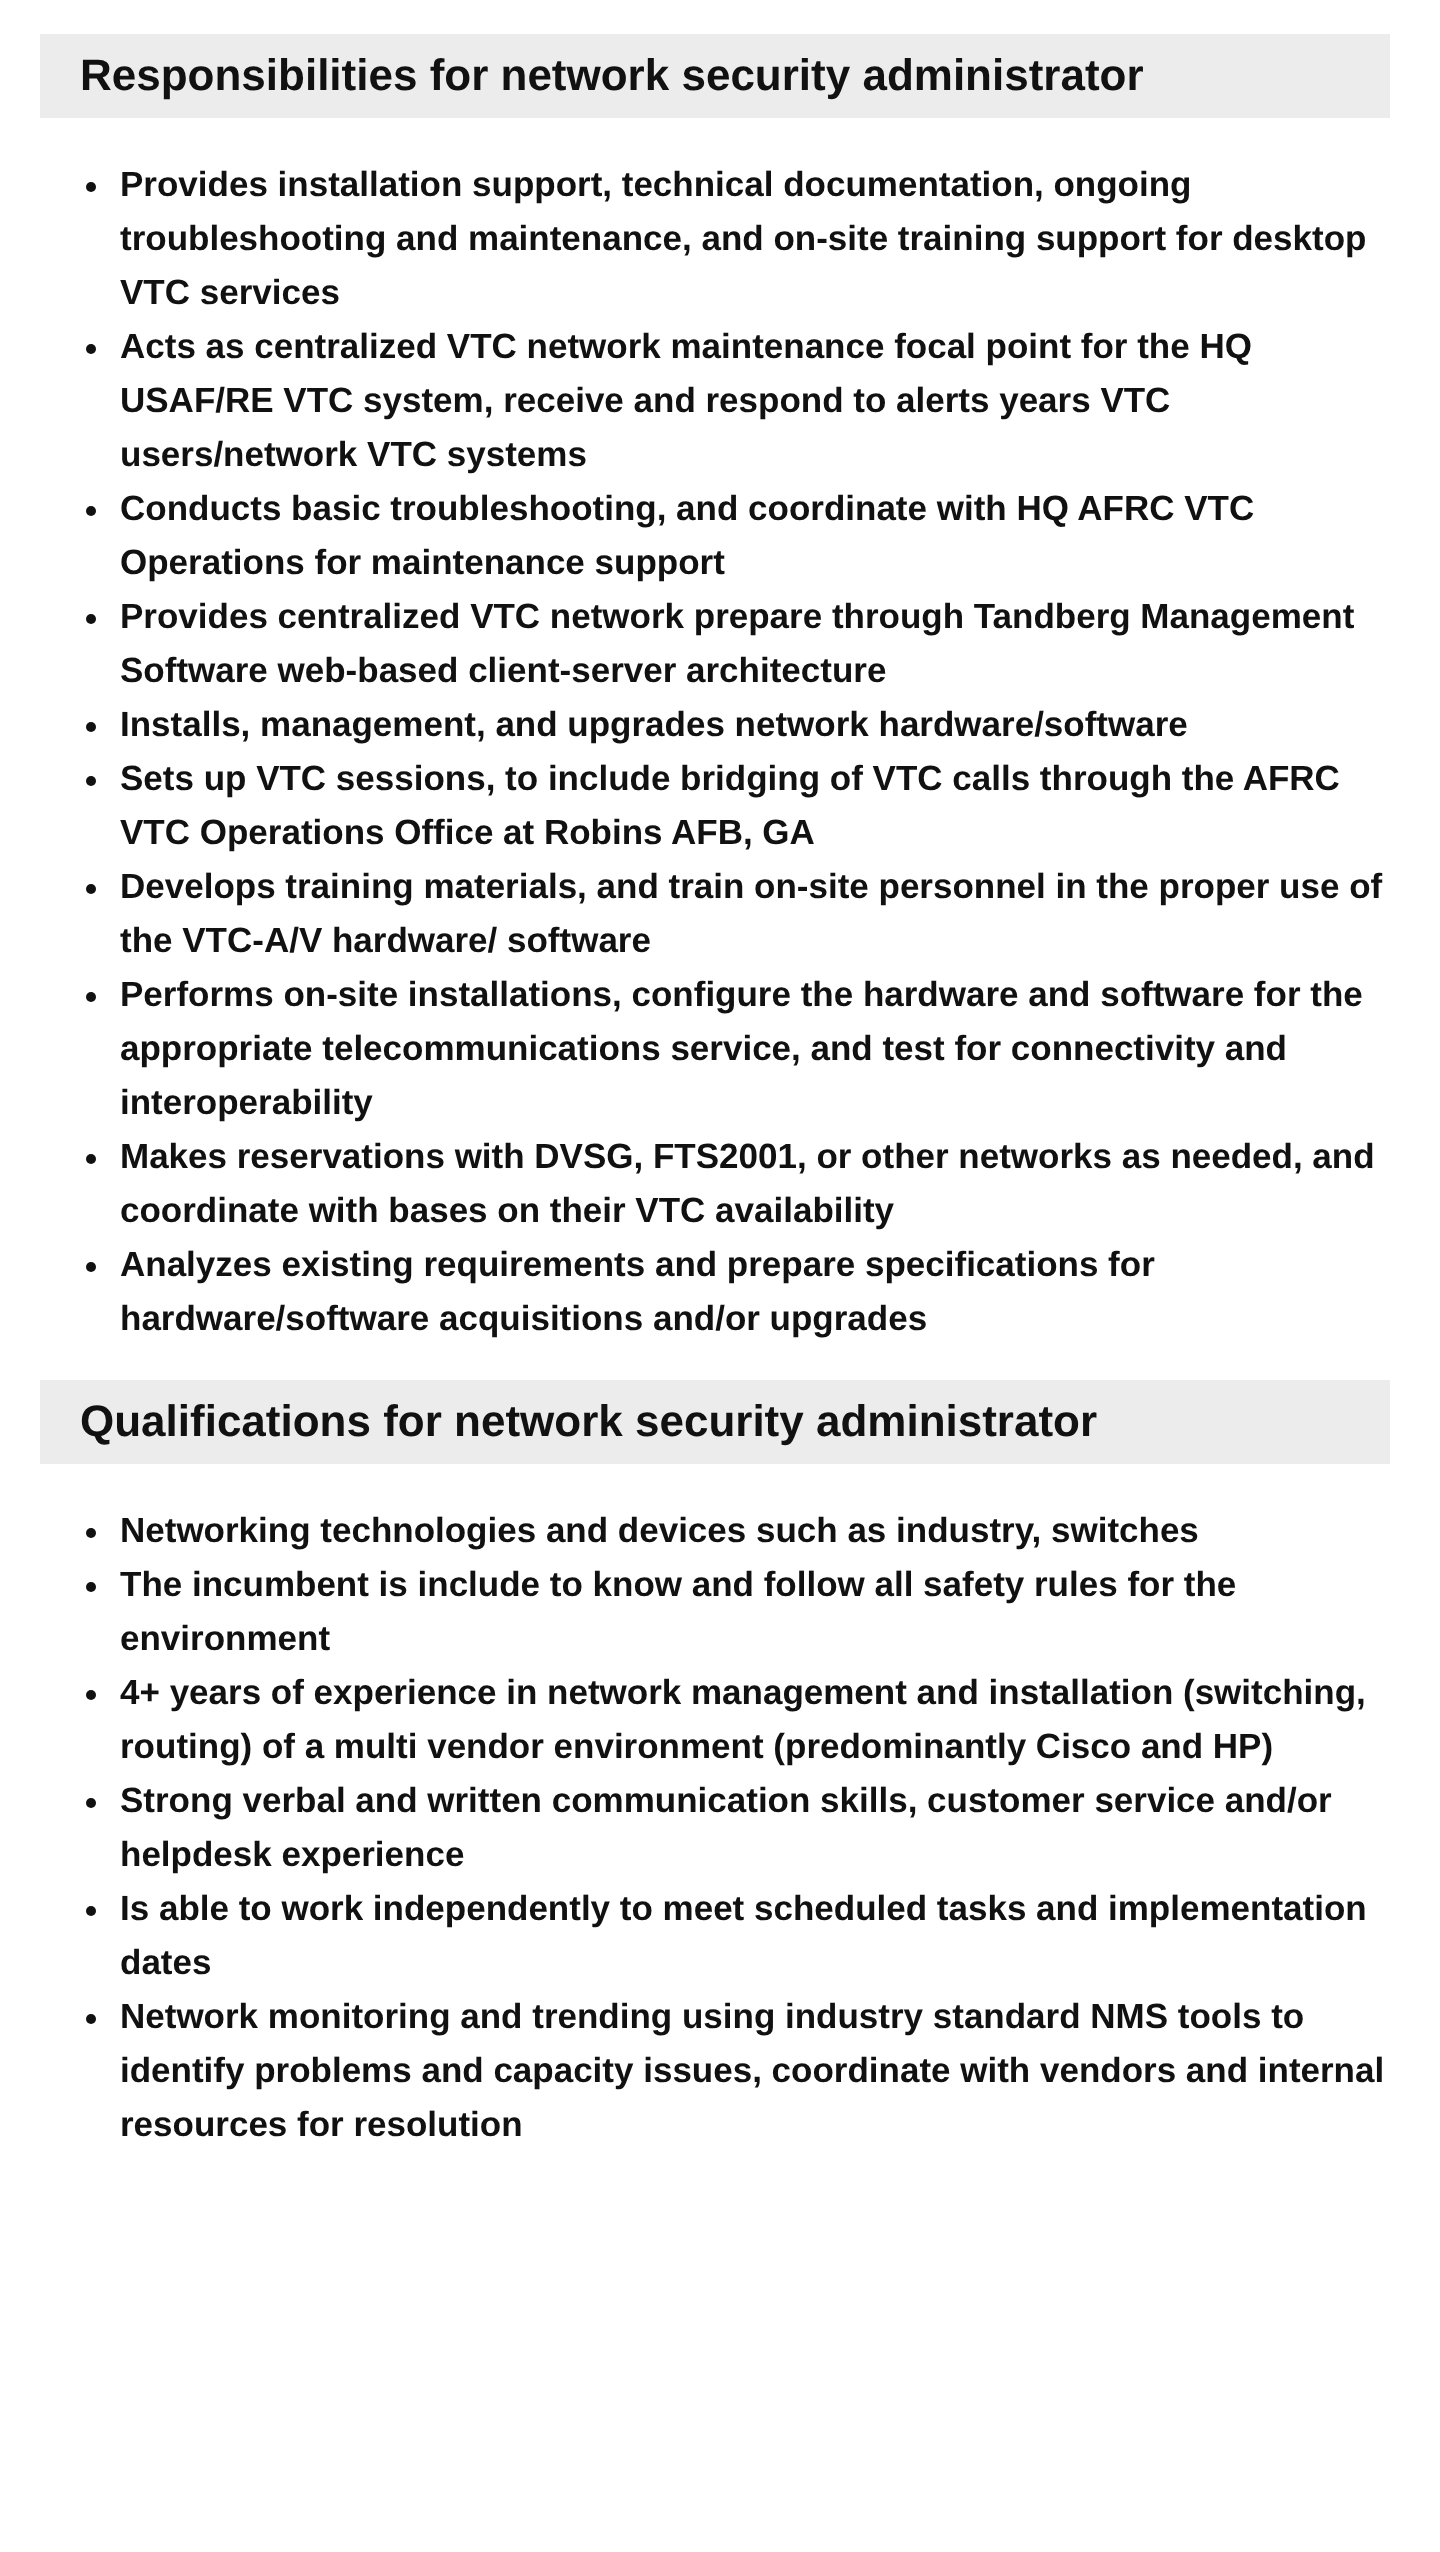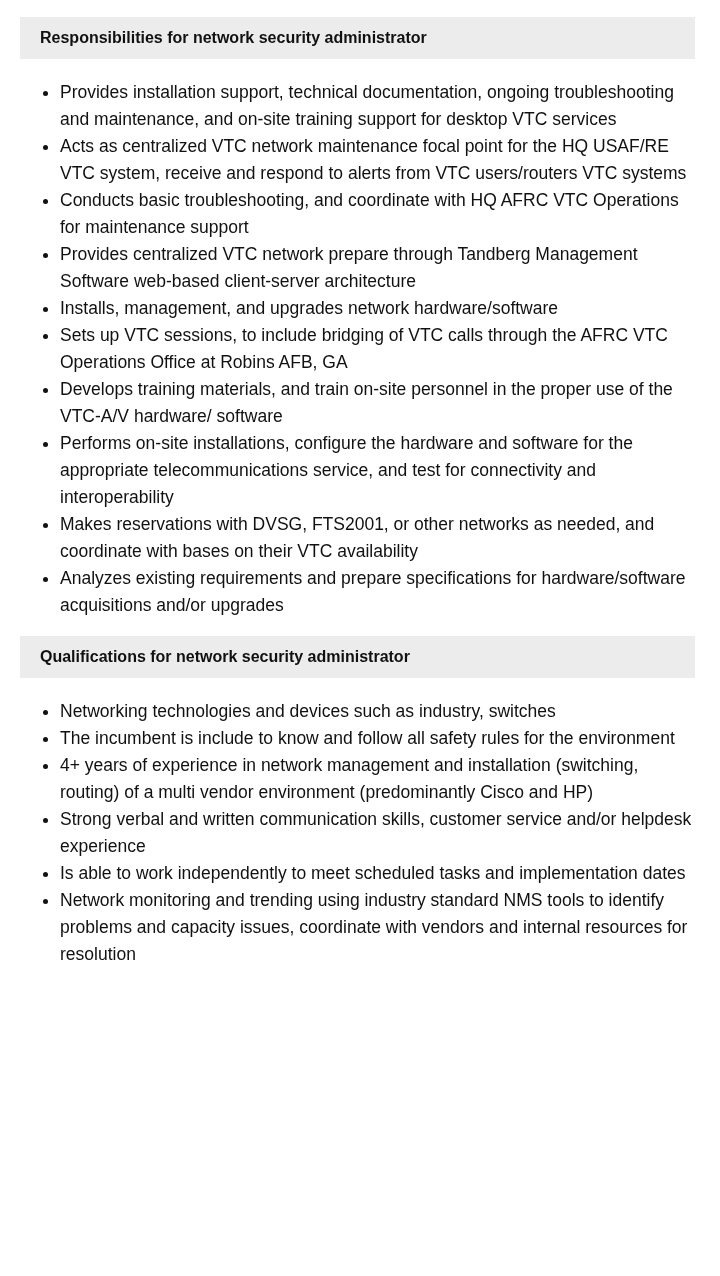--- a/index.html
+++ b/index.html
@@ -27,42 +27,42 @@
       line-height: 27px;
       color: #111;
     }
     .section-header {
       margin-top: 17px;
       background: #ececec;
       height: 42px;
       display: flex;
       align-items: center;
       padding-left: 20px;
-      font-size: 16px;
+      font-size: 22px;
       font-weight: bold;
       color: #111;
     }
     ul {
       margin: 20px 0 0 0;
       padding-left: 40px;
       font-size: 17.5px;
       line-height: 27px;
     }
-    ul li { margin: 0; }
+    ul li { margin: 0; font-weight: bold; }
     .section-qual { }
   </style>
 </head>
 <body>
 
 <div class="page">
 
   <div class="section-header">Responsibilities for network security administrator</div>
   <ul>
     <li>Provides installation support, technical documentation, ongoing troubleshooting and maintenance, and on-site training support for desktop VTC services</li>
-    <li>Acts as centralized VTC network maintenance focal point for the HQ USAF/RE VTC system, receive and respond to alerts from VTC users/routers VTC systems</li>
+    <li>Acts as centralized VTC network maintenance focal point for the HQ USAF/RE VTC system, receive and respond to alerts years VTC users/network VTC systems</li>
     <li>Conducts basic troubleshooting, and coordinate with HQ AFRC VTC Operations for maintenance support</li>
     <li>Provides centralized VTC network prepare through Tandberg Management Software web-based client-server architecture</li>
     <li>Installs, management, and upgrades network hardware/software</li>
     <li>Sets up VTC sessions, to include bridging of VTC calls through the AFRC VTC Operations Office at Robins AFB, GA</li>
     <li>Develops training materials, and train on-site personnel in the proper use of the VTC-A/V hardware/ software</li>
     <li>Performs on-site installations, configure the hardware and software for the appropriate telecommunications service, and test for connectivity and interoperability</li>
     <li>Makes reservations with DVSG, FTS2001, or other networks as needed, and coordinate with bases on their VTC availability</li>
     <li>Analyzes existing requirements and prepare specifications for hardware/software acquisitions and/or upgrades</li>
   </ul>
 

